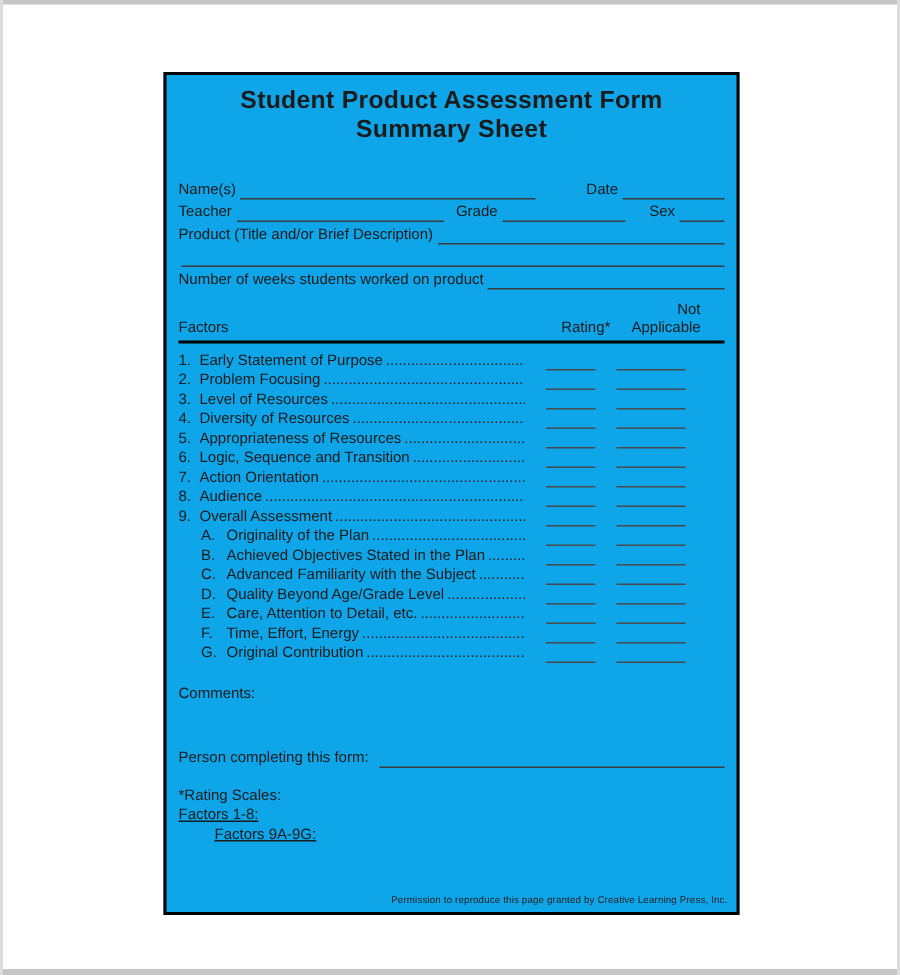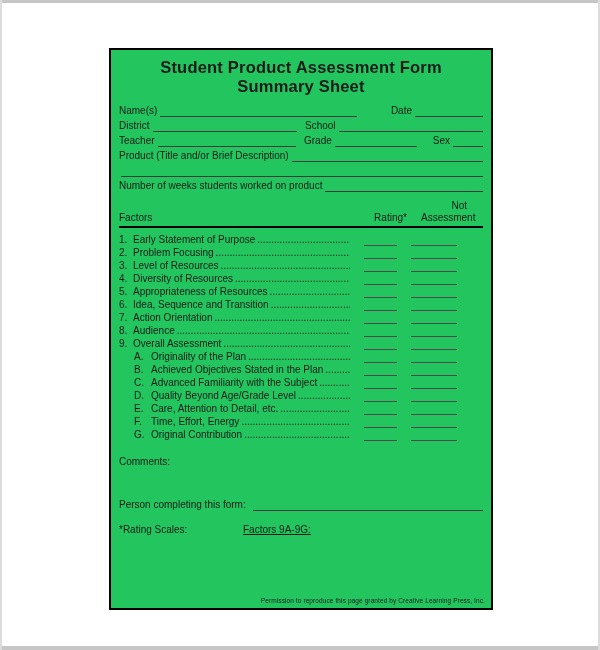--- a/index.html
+++ b/index.html
@@ -14,27 +14,27 @@
   .edge-bottom { position:absolute; bottom:0; left:0; width:600px; height:4px; background:#c6c6c6; }
   .edge-left   { position:absolute; top:0; left:0; width:2px; height:650px; background:#dcdcdc; }
   .edge-right  { position:absolute; top:0; right:0; width:2px; height:650px; background:#dcdcdc; }
 
   .form-box {
     position:absolute; left:109px; top:48px;
     width:384px; height:562px;
     border:2px solid #000;
     box-sizing:border-box;
     padding:6px 8px 0 8px;
-    background:#22c55e;
+    background:#0ea5e9;
   }
 
   .form-title { text-align:center; font-weight:bold; font-size:16.5px; line-height:19px; letter-spacing:0.2px; margin-top:2px; }
 
   
-  .fields { margin-top:6px; font-size:10px; }
+  .fields { margin-top:22px; font-size:10px; }
   .field-row { display:flex; align-items:flex-end; height:15px; line-height:13px; white-space:nowrap; }
   .lbl { flex:none; padding-right:3px; }
   .bl  { border-bottom:1px solid #3c3c3c; height:10px; flex:1; }
   .bl.name  { margin-right:34px; }
   .bl.date  { flex:none; width:68px; }
   .lbl.school, .lbl.grade { margin-left:8px; }
   .lbl.sex { margin-left:16px; }
   .bl.grade { flex:none; width:82px; }
   .bl.sex   { flex:none; width:30px; }
   .bl.full  { margin-left:2px; }
@@ -56,21 +56,21 @@
   .fr-rating { flex:none; width:33px; margin-left:14px; border-bottom:1px solid #4a4a4a; height:9px; }
   .fr-na     { flex:none; width:46px; margin-left:14px; margin-right:26px; border-bottom:1px solid #4a4a4a; height:9px; }
 
   
   .comments-label { font-size:10px; line-height:13px; margin-top:14px; }
   .comments-space { height:28px; }
   .person-row { display:flex; align-items:flex-end; height:15px; font-size:10px; line-height:13px; }
   .person-row .bl { margin-left:4px; }
 
   
-  .scales { display:flex; margin-top:12px; font-size:10px; line-height:13px; }
+  .scales { display:flex; margin-top:12px; font-size:10px; line-height:13px;flex-direction:column; }
   .sc-note { flex:none; width:100px; }
   .sc-col1 { flex:none; width:138px; }
   .sc-col2 { flex:1;padding-left:24px; }
   .scale-header { text-decoration:underline; white-space:nowrap; }
   .scale-items { margin-left:6px; }
   .scale-item { white-space:nowrap; }
 
   .footer-note {
     position:absolute; right:6px; bottom:4px;
     font-size:6.5px; letter-spacing:0.1px; color:#222; white-space:nowrap;
@@ -92,26 +92,20 @@
   </div>
 
   <div class="fields">
     <div class="field-row">
       <span class="lbl">Name(s)</span>
       <span class="bl name"></span>
       <span class="lbl">Date</span>
       <span class="bl date"></span>
     </div>
     <div class="field-row">
-      <span class="lbl">District</span>
-      <span class="bl"></span>
-      <span class="lbl school">School</span>
-      <span class="bl"></span>
-    </div>
-    <div class="field-row">
       <span class="lbl">Teacher</span>
       <span class="bl"></span>
       <span class="lbl grade">Grade</span>
       <span class="bl grade"></span>
       <span class="lbl sex">Sex</span>
       <span class="bl sex"></span>
     </div>
     <div class="field-row">
       <span class="lbl">Product (Title and/or Brief Description)</span>
       <span class="bl"></span>
@@ -123,21 +117,21 @@
       <span class="lbl">Number of weeks students worked on product</span>
       <span class="bl"></span>
     </div>
   </div>
 
   <div class="fct-header">
     <span class="fh-factors">Factors</span>
     <span class="fh-rating">Rating*</span>
     <span class="fh-na">
       <div>Not</div>
-      <div>Assessment</div>
+      <div>Applicable</div>
     </span>
   </div>
   <div class="header-rule"></div>
 
   <div class="factor-rows">
       <div class="factor-row">
       <span class="fr-num">1.</span>
       <span class="fr-label">Early Statement of Purpose</span>
       <span class="fr-dots"></span>
       <span class="fr-rating"></span>
@@ -166,21 +160,21 @@
     </div>
       <div class="factor-row">
       <span class="fr-num">5.</span>
       <span class="fr-label">Appropriateness of Resources</span>
       <span class="fr-dots"></span>
       <span class="fr-rating"></span>
       <span class="fr-na"></span>
     </div>
       <div class="factor-row">
       <span class="fr-num">6.</span>
-      <span class="fr-label">Idea, Sequence and Transition</span>
+      <span class="fr-label">Logic, Sequence and Transition</span>
       <span class="fr-dots"></span>
       <span class="fr-rating"></span>
       <span class="fr-na"></span>
     </div>
       <div class="factor-row">
       <span class="fr-num">7.</span>
       <span class="fr-label">Action Orientation</span>
       <span class="fr-dots"></span>
       <span class="fr-rating"></span>
       <span class="fr-na"></span>
@@ -253,20 +247,28 @@
   <div class="comments-label">Comments:</div>
   <div class="comments-space"></div>
 
   <div class="person-row">
     <span class="lbl">Person completing this form:</span>
     <span class="bl"></span>
   </div>
 
   <div class="scales">
     <div class="sc-note">*Rating Scales:</div>
+    <div class="sc-col1">
+      <div class="scale-header">Factors 1-8:</div>
+      <div class="scale-items">
+          <div class="scale-item"></div>
+          <div class="scale-item"></div>
+          <div class="scale-item"></div>
+        </div>
+    </div>
     <div class="sc-col2">
       <div class="scale-header">Factors 9A-9G:</div>
       <div class="scale-items">
           <div class="scale-item"></div>
           <div class="scale-item"></div>
           <div class="scale-item"></div>
           <div class="scale-item"></div>
           <div class="scale-item"></div>
         </div>
     </div>

